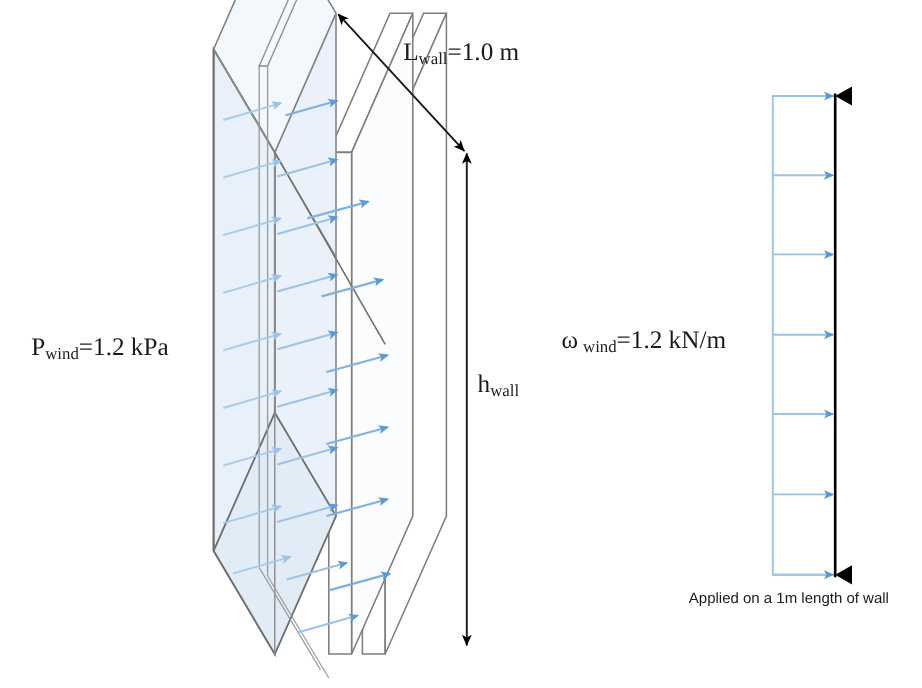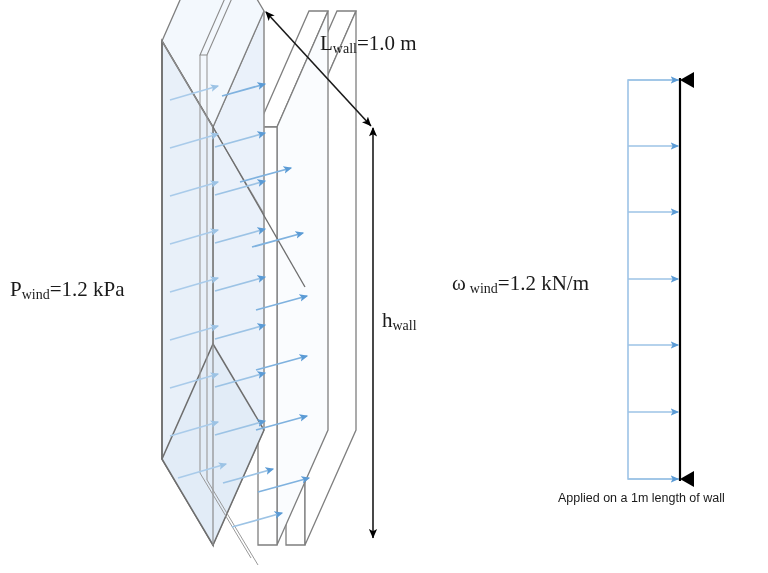--- a/index.html
+++ b/index.html
@@ -10,21 +10,21 @@
   }
   body {
     width: 768px;
     height: 573px;
     overflow: hidden;
     font-family: "Liberation Serif", "DejaVu Serif", serif;
     position: relative;
   }
   #figure-root {
     position: absolute;
-    left: 0; top: 0;
+    left: 16px; top: 0;
     width: 616px;
     height: 573px;
   }
   svg.fig {
     display: block;
     width: 768px;
     height: 573px;
   }
   .lbl {
     font-family: "Liberation Serif", "DejaVu Serif", serif;

